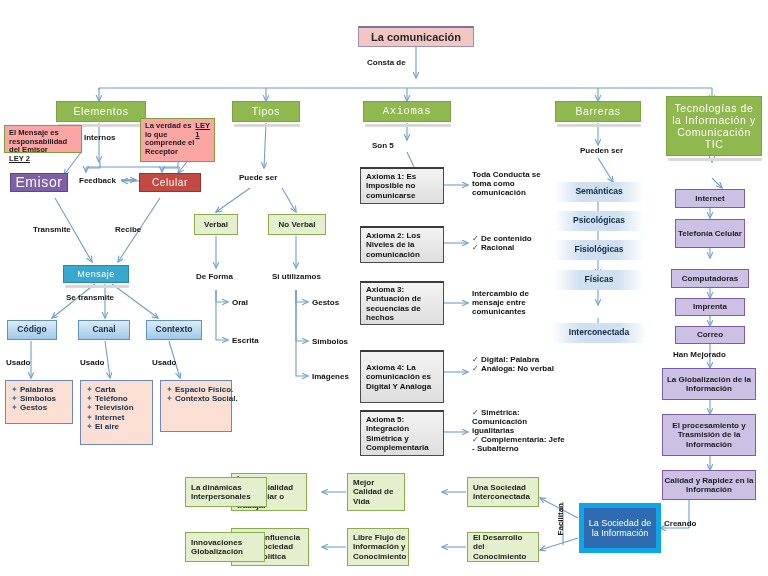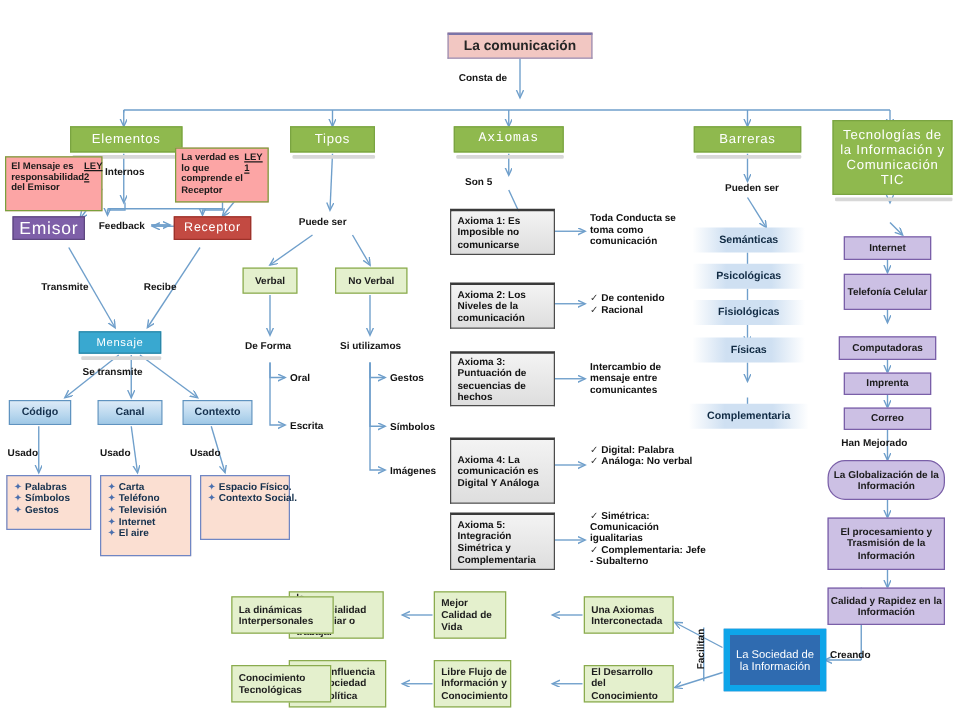--- a/index.html
+++ b/index.html
@@ -186,35 +186,35 @@
 
   <div class="node n-head" style="left:363px;top:101px;width:88px;height:21px;font-family:Liberation Mono, monospace;">Axiomas</div>
   <div class="n-head-shadow" style="left:365px;top:124px;width:86px;"></div>
 
   <div class="node n-head" style="left:555px;top:101px;width:86px;height:21px;">Barreras</div>
   <div class="n-head-shadow" style="left:557px;top:124px;width:84px;"></div>
 
   <div class="node n-head" style="left:666px;top:96px;width:96px;height:60px;padding:2px;">Tecnologías de la Información y Comunicación TIC</div>
   <div class="n-head-shadow" style="left:668px;top:158px;width:94px;"></div>
 
-  <div class="node n-note" style="left:4px;top:125px;width:78px;height:44px;">
+  <div class="node n-note" style="left:4px;top:125px;width:78px;height:28px;flex-direction:column;">
     <span>El Mensaje es responsabilidad del Emisor </span>
       <u>LEY 2</u>
   </div>
 
   <div class="node n-note" style="left:140px;top:118px;width:75px;height:44px;">
     <span>La verdad es lo que comprende el Receptor </span>
       <u>LEY 1</u>
   </div>
 
   <div class="lbl" style="left:84px;top:133px;">Internos</div>
 
   <div class="node n-purple" style="left:10px;top:173px;width:58px;height:19px;">Emisor</div>
   <div class="lbl" style="left:79px;top:176px;">Feedback</div>
-  <div class="node n-red" style="left:139px;top:173px;width:62px;height:19px;">Receptor</div>
+  <div class="node n-red" style="left:139px;top:173px;width:62px;height:19px;">Celular</div>
 
   <div class="lbl" style="left:33px;top:225px;">Transmite</div>
   <div class="lbl" style="left:115px;top:225px;">Recibe</div>
 
   <div class="node n-cyan" style="left:63px;top:265px;width:66px;height:18px;">Mensaje</div>
   <div class="n-head-shadow" style="left:65px;top:285px;width:64px;"></div>
 
   <div class="lbl" style="left:66px;top:293px;">Se transmite</div>
 
   <div class="node n-lblue" style="left:7px;top:320px;width:50px;height:20px;">Código</div>
@@ -289,46 +289,46 @@
       <div><span class="cm">✓</span>Simétrica: Comunicación igualitarias</div>
       <div><span class="cm">✓</span>Complementaria: Jefe - Subalterno</div>
     </div>
 
   <div class="lbl" style="left:580px;top:146px;">Pueden ser</div>
 
   <div class="node n-pale" style="left:554px;top:182px;width:90px;height:20px;">Semánticas</div>
   <div class="node n-pale" style="left:554px;top:211px;width:90px;height:20px;">Psicológicas</div>
   <div class="node n-pale" style="left:554px;top:240px;width:90px;height:20px;">Fisiológicas</div>
   <div class="node n-pale" style="left:554px;top:270px;width:90px;height:20px;">Físicas</div>
-  <div class="node n-pale" style="left:551px;top:323px;width:96px;height:20px;">Complementaria</div>
+  <div class="node n-pale" style="left:551px;top:323px;width:96px;height:20px;">Interconectada</div>
 
   <div class="lbl" style="left:679px;top:176px;margin-top:20px;">Compuestas</div>
 
   <div class="node n-lav" style="left:675px;top:189px;width:70px;height:19px;">Internet</div>
   <div class="node n-lav" style="left:675px;top:219px;width:70px;height:29px;">Telefonía Celular</div>
   <div class="node n-lav" style="left:671px;top:269px;width:78px;height:19px;">Computadoras</div>
   <div class="node n-lav" style="left:675px;top:298px;width:70px;height:18px;">Imprenta</div>
   <div class="node n-lav" style="left:675px;top:326px;width:70px;height:18px;">Correo</div>
 
   <div class="lbl" style="left:673px;top:350px;">Han Mejorado</div>
 
-  <div class="node n-lav" style="left:662px;top:368px;width:94px;height:32px;border-radius:14px;">La Globalización de la Información</div>
+  <div class="node n-lav" style="left:662px;top:368px;width:94px;height:32px;">La Globalización de la Información</div>
   <div class="node n-lav" style="left:662px;top:414px;width:94px;height:42px;">El procesamiento y Trasmisión de la Información</div>
   <div class="node n-lav" style="left:662px;top:470px;width:94px;height:30px;">Calidad y Rapidez en la Información</div>
 
   <div class="lbl" style="left:664px;top:519px;">Creando</div>
 
   <div class="node n-dblue" style="left:579px;top:503px;width:82px;height:50px;">La Sociedad de la Información</div>
   <div class="lbl vert" style="left:556px;top:503px;">Facilitan</div>
 
-  <div class="node n-green lft" style="left:467px;top:477px;width:72px;height:30px;">Una Axiomas Interconectada</div>
+  <div class="node n-green lft" style="left:467px;top:477px;width:72px;height:30px;">Una Sociedad Interconectada</div>
   <div class="node n-green lft" style="left:347px;top:473px;width:58px;height:38px;">Mejor Calidad de Vida</div>
   <div class="node n-green lft" style="left:231px;top:473px;width:76px;height:38px;">la presencialidad al estudiar o trabajar</div>
   <div class="node n-green lft" style="left:185px;top:477px;width:82px;height:30px;">La dinámicas Interpersonales</div>
 
   <div class="node n-green lft" style="left:467px;top:532px;width:72px;height:30px;">El Desarrollo del Conocimiento</div>
   <div class="node n-green lft" style="left:347px;top:528px;width:62px;height:38px;">Libre Flujo de Información y Conocimiento</div>
   <div class="node n-green lft" style="left:231px;top:528px;width:78px;height:38px;">Mayor Influencia de la Sociedad en la Política</div>
-  <div class="node n-green lft" style="left:185px;top:532px;width:80px;height:30px;">Conocimiento Tecnológicas</div>
+  <div class="node n-green lft" style="left:185px;top:532px;width:80px;height:30px;">Innovaciones Globalización</div>
 
   <div style="position:absolute;left:185px;top:477px;width:0;height:0;"></div>
 
 </div>
 
 </body></html>

